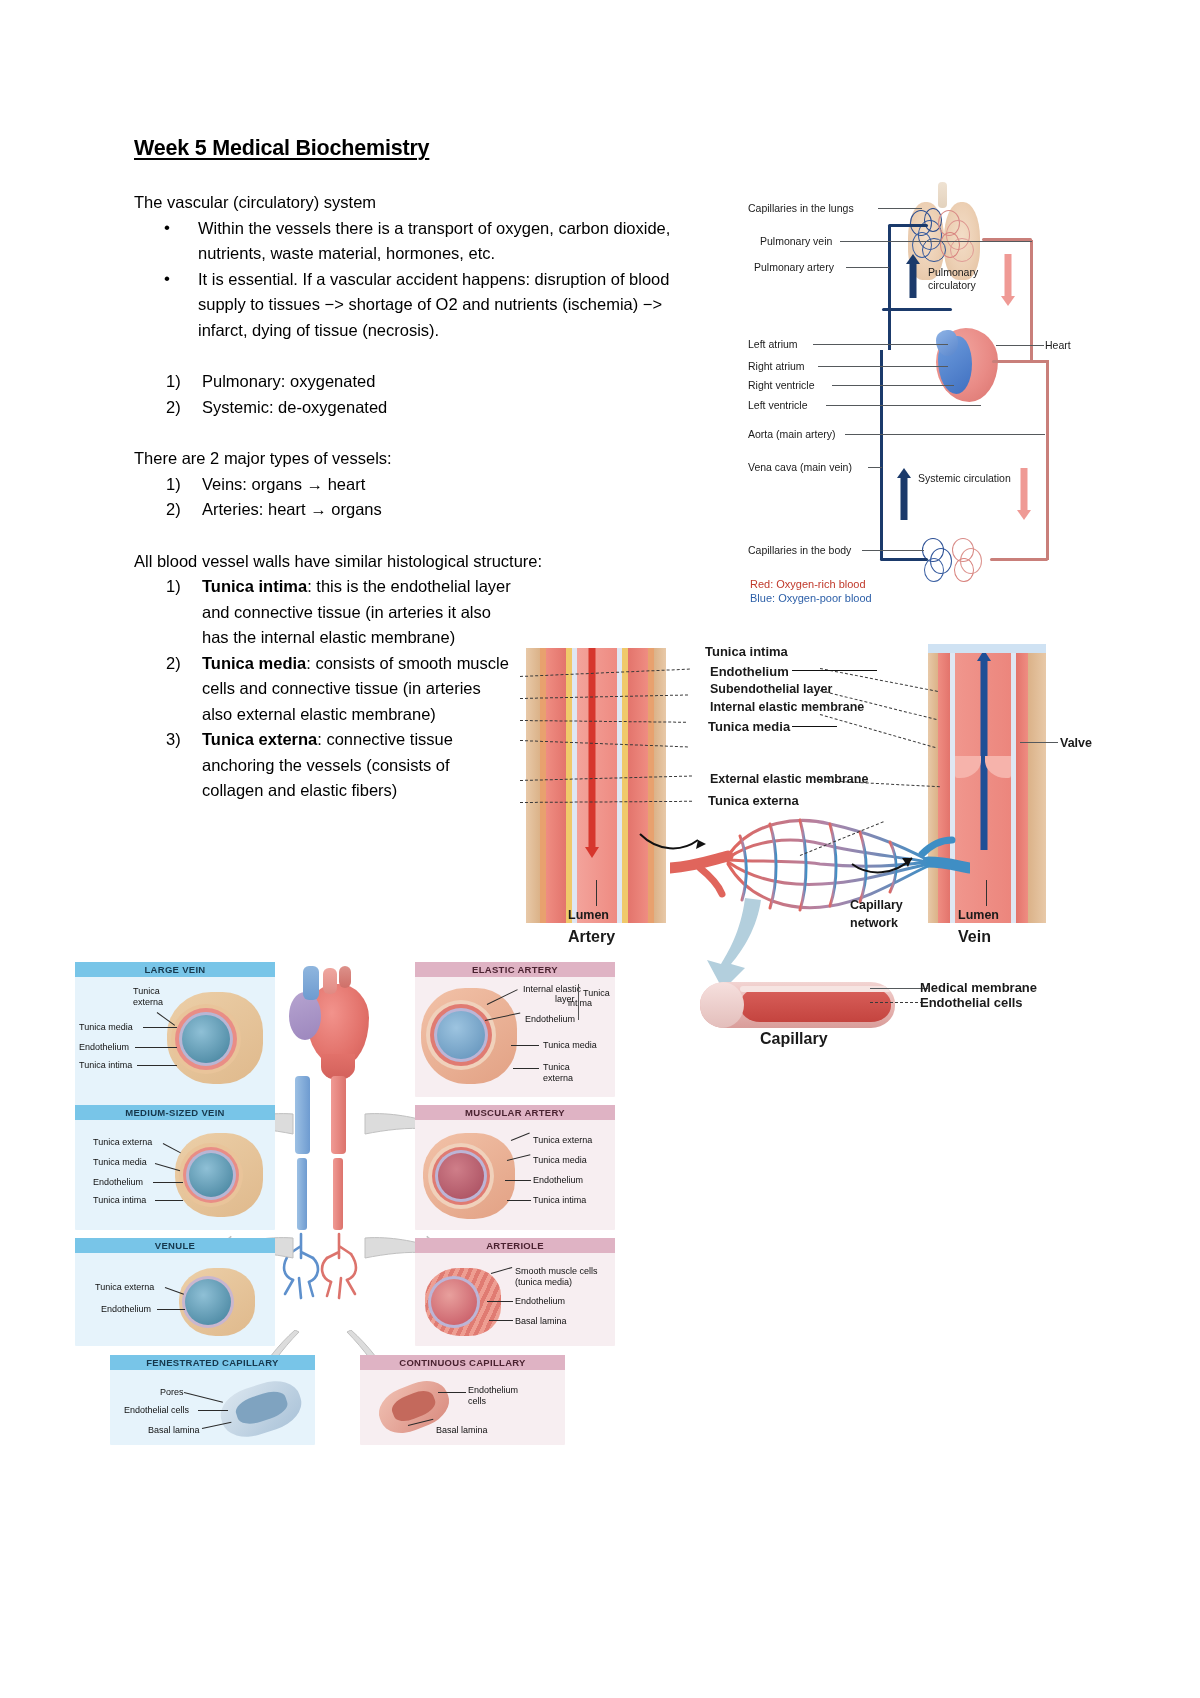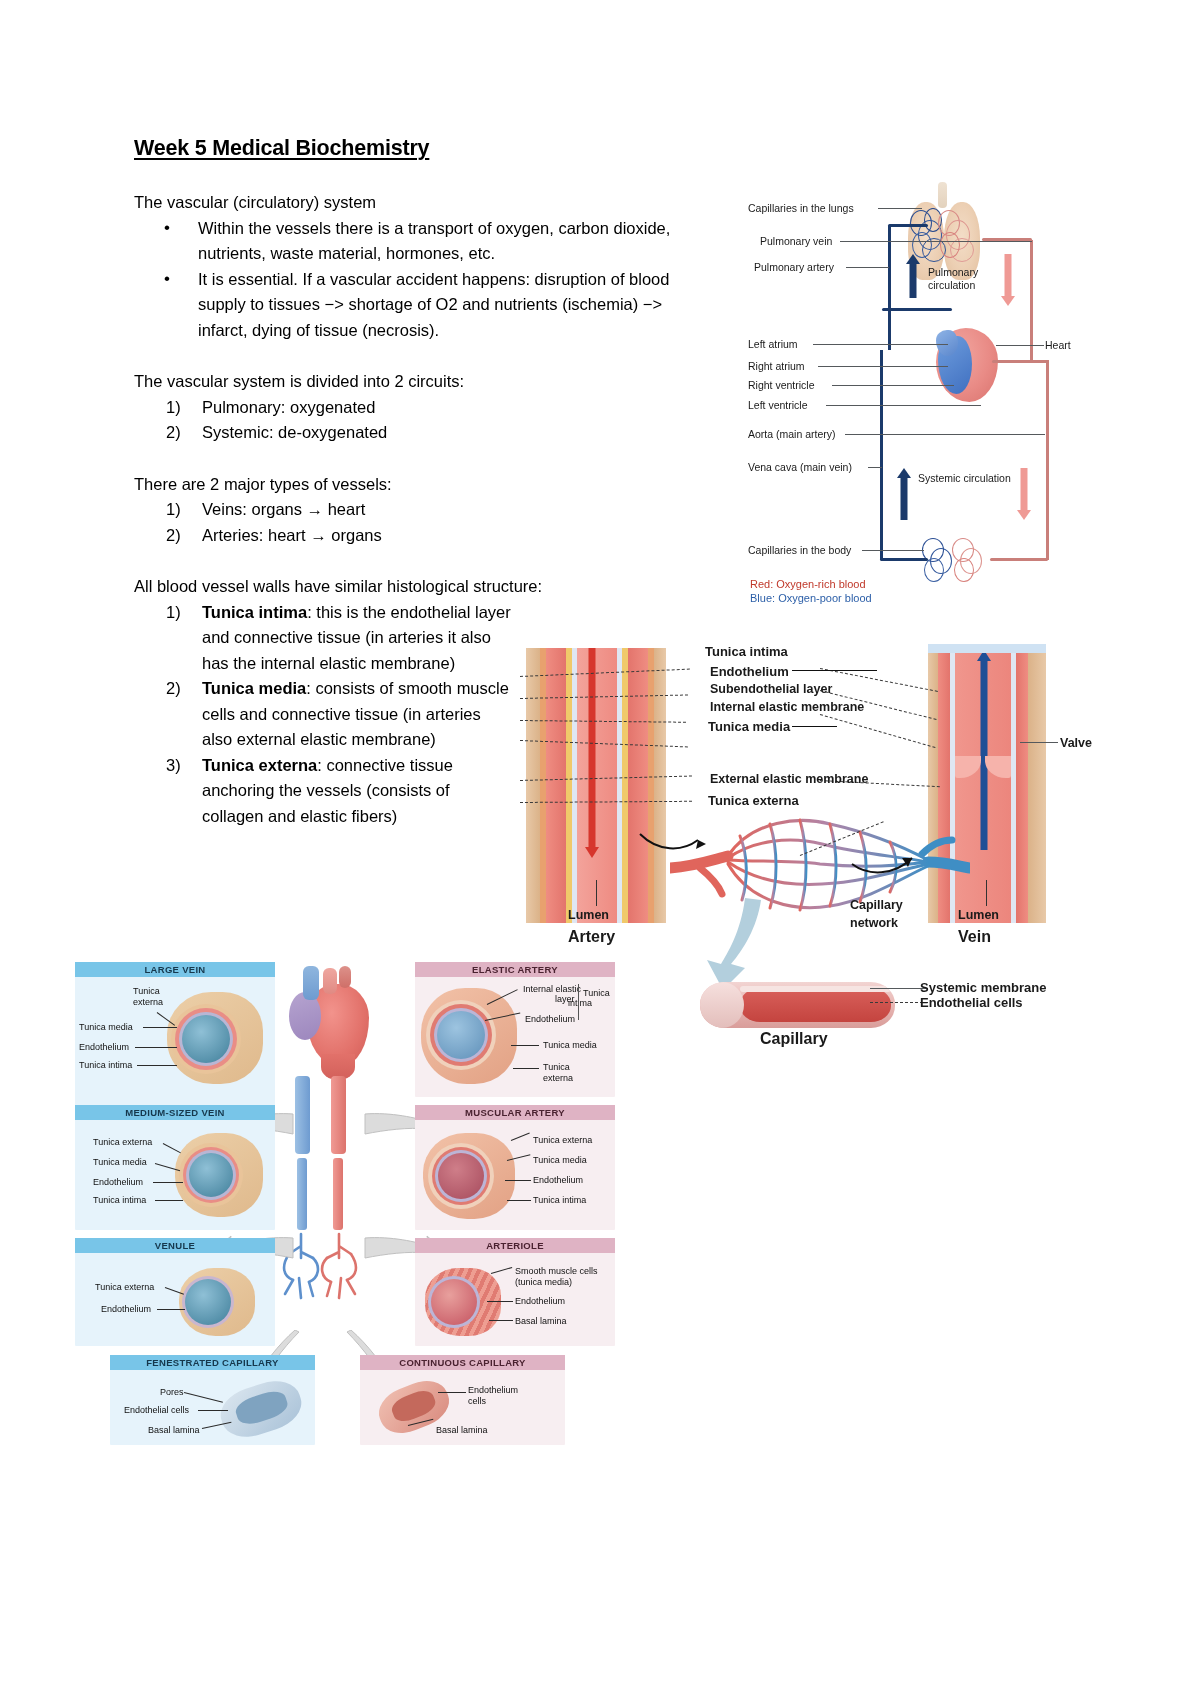--- a/index.html
+++ b/index.html
@@ -164,21 +164,20 @@
   <div class="textcol">
 
     <div class="para"><span class="u">The vascular (circulatory) system</span></div>
     <ul class="bul">
       <li>Within the vessels there is a transport of oxygen, carbon dioxide, nutrients, waste material, hormones, etc.</li>
       <li>It is essential. If a vascular accident happens: disruption of blood supply to tissues −&gt; shortage of O2 and nutrients (ischemia) −&gt; infarct, dying of tissue (necrosis).</li>
     </ul>
 
     <div class="spacer"></div>
 
-    <div class="para">The vascular system is divided into 2 circuits:</div>
     <ol class="num">
       <li>Pulmonary: oxygenated</li>
       <li>Systemic: de-oxygenated</li>
     </ol>
 
     <div class="spacer"></div>
 
     <div class="para">There are 2 major types of vessels:</div>
     <ol class="num">
       <li>Veins: organs → heart</li>
@@ -262,21 +261,21 @@
     <div class="lbl" style="left:8px;top:22px;">Capillaries in the lungs</div>
     <div class="leader" style="left:138px;top:28px;width:44px;"></div>
 
     <div class="lbl" style="left:20px;top:55px;">Pulmonary vein</div>
     <div class="leader" style="left:100px;top:61px;width:192px;"></div>
 
     <div class="lbl" style="left:14px;top:81px;">Pulmonary artery</div>
     <div class="leader" style="left:106px;top:87px;width:43px;"></div>
 
     <div class="lbl" style="left:188px;top:86px;">Pulmonary</div>
-    <div class="lbl" style="left:188px;top:99px;">circulation</div>
+    <div class="lbl" style="left:188px;top:99px;">circulatory</div>
 
     <div class="lbl" style="left:8px;top:158px;">Left atrium</div>
     <div class="leader" style="left:73px;top:164px;width:135px;"></div>
 
     <div class="lbl" style="left:8px;top:180px;">Right atrium</div>
     <div class="leader" style="left:78px;top:186px;width:130px;"></div>
 
     <div class="lbl" style="left:8px;top:199px;">Right ventricle</div>
     <div class="leader" style="left:92px;top:205px;width:122px;"></div>
 
@@ -419,21 +418,21 @@
 
     <div class="lbl" style="left:48px;top:278px;">Lumen</div>
     <div class="lbl bold" style="left:48px;top:298px;font-size:16px;">Artery</div>
 
     <div class="lbl" style="left:438px;top:278px;">Lumen</div>
     <div class="lbl bold" style="left:438px;top:298px;font-size:16px;">Vein</div>
 
     <div class="lbl" style="left:330px;top:268px;">Capillary</div>
     <div class="lbl" style="left:330px;top:286px;">network</div>
 
-    <div class="lbl" style="left:400px;top:350px;font-size:13px;">Systemic membrane</div>
+    <div class="lbl" style="left:400px;top:350px;font-size:13px;">Medical membrane</div>
     <div class="lbl" style="left:400px;top:365px;font-size:13px;">Endothelial cells</div>
     <div class="lbl bold" style="left:240px;top:400px;font-size:16px;">Capillary</div>
   </div>
 
   <div class="fig" id="fig-panels">
 
     <div class="heart-center" style="left:204px;top:16px;width:120px;height:130px;">
       <div style="position:absolute;left:28px;top:18px;width:62px;height:82px;border-radius:46% 50% 44% 52% / 40% 42% 60% 58%;background:radial-gradient(ellipse at 40% 35%,#f2938c,#e2716a 60%,#cf5b55);"></div>
       <div style="position:absolute;left:10px;top:26px;width:32px;height:48px;border-radius:50%;background:linear-gradient(160deg,#b6a4d0,#9c86bd);"></div>
       <div style="position:absolute;left:24px;top:0px;width:16px;height:34px;border-radius:6px;background:linear-gradient(#8fb6de,#6e9bd0);"></div>

